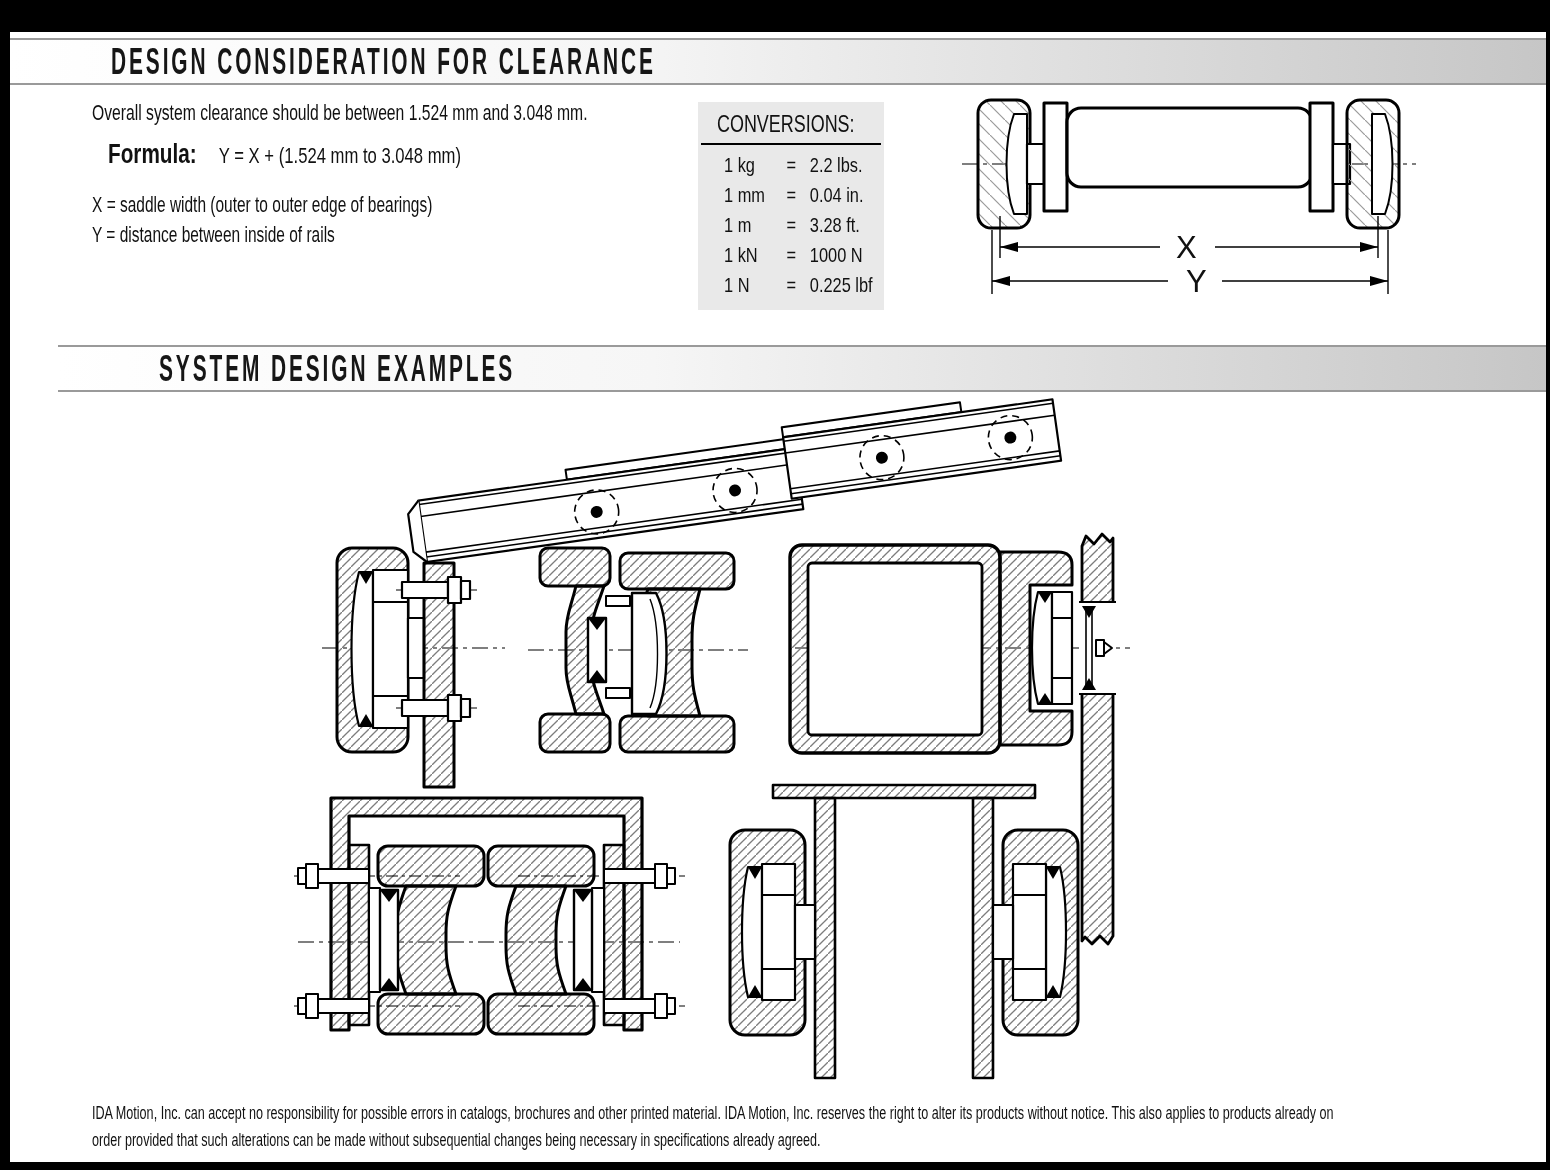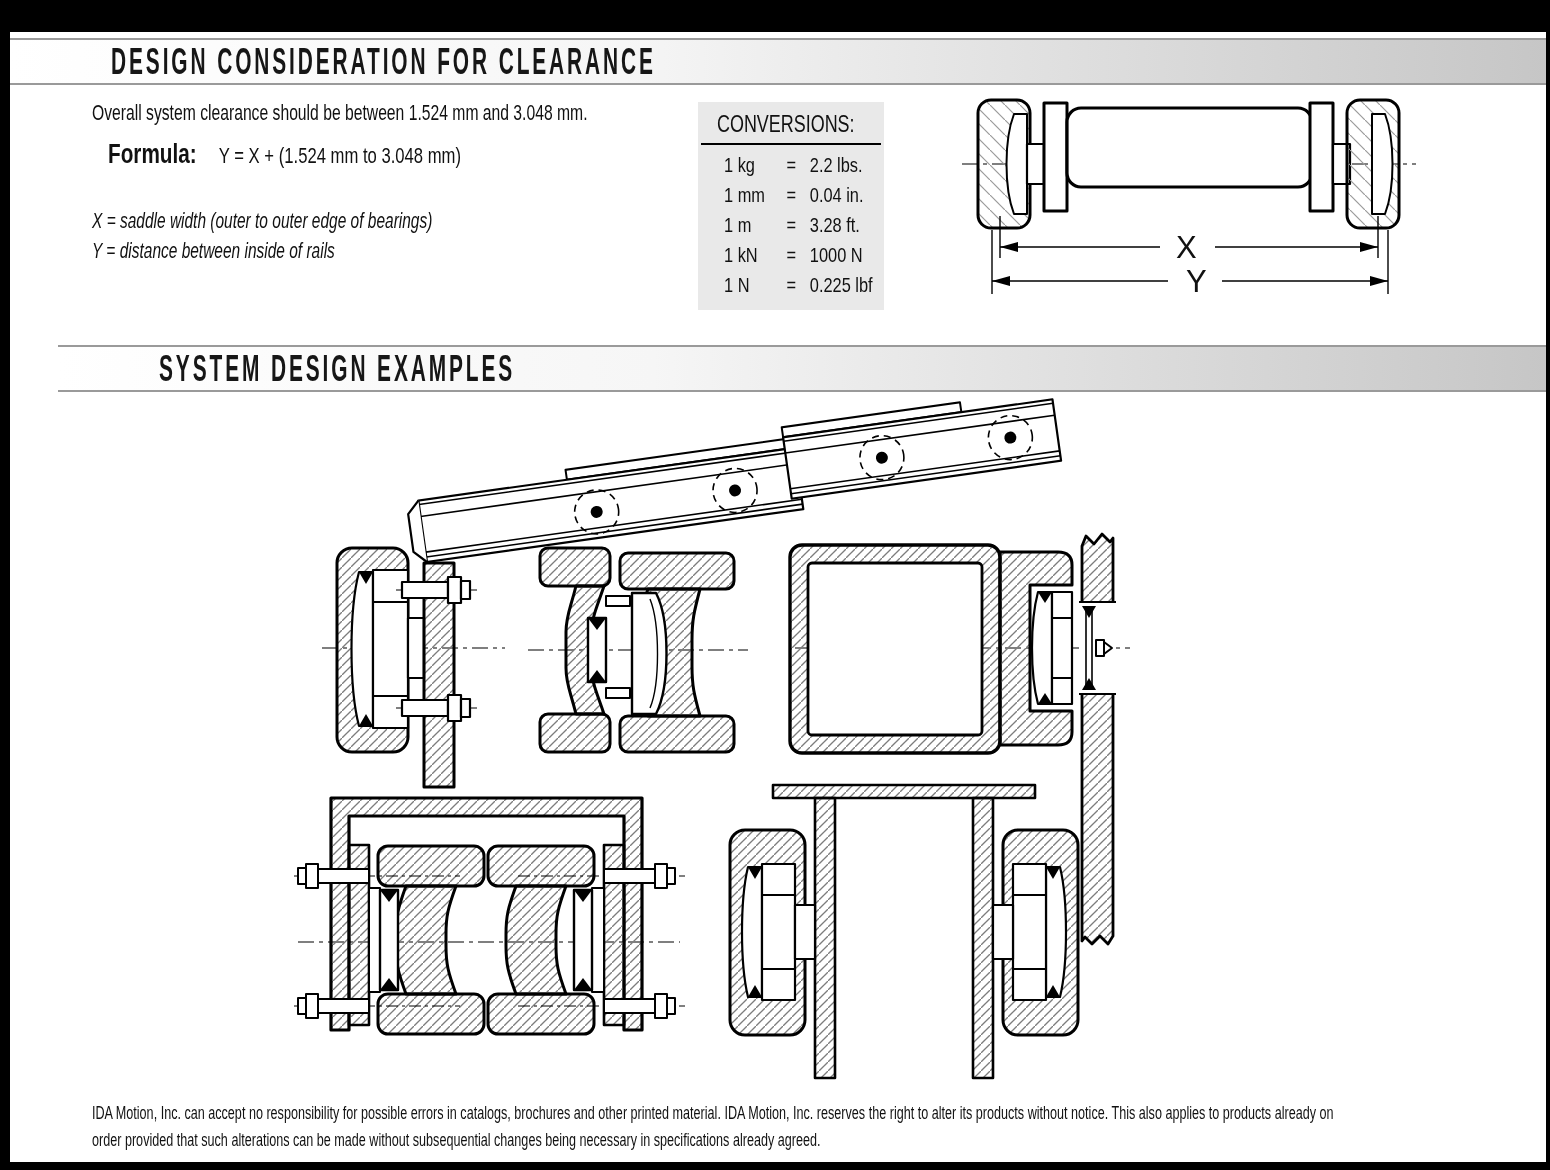--- a/index.html
+++ b/index.html
@@ -56,21 +56,21 @@
 <div class="abs band" style="top:38px;">
   <span class="cx s58 band-title">DESIGN CONSIDERATION FOR CLEARANCE</span>
 </div>
 
 <div class="abs" style="left:92px;top:101px;text-align:center;">
   <span class="cx s73 intro">Overall system clearance should be between 1.524 mm and 3.048 mm.</span>
 </div>
 <div class="abs" style="left:108px;top:138px;">
   <span class="cx s74 formula-line"><span class="flabel">Formula:</span><span class="fval">Y = X + (1.524 mm to 3.048 mm)</span></span>
 </div>
-<div class="abs" style="left:92px;top:206px;font-style:italic;">
+<div class="abs" style="left:92px;top:190px;">
   <span class="cx s72 defs"><span>X = saddle width (outer to outer edge of bearings)</span><br>
     <span>Y = distance between inside of rails</span></span>
 </div>
 
 <div class="abs conv-box">
   <span class="conv-title"><span class="cx s78">CONVERSIONS:</span></span>
   <div class="conv-rule"></div>
   <div class="conv-rows">
     <div class="conv-row"><span class="cx s78"><span class="q">1 kg</span><span class="e">=</span><span class="v">2.2 lbs.</span></span></div>
     <div class="conv-row"><span class="cx s78"><span class="q">1 mm</span><span class="e">=</span><span class="v">0.04 in.</span></span></div>

